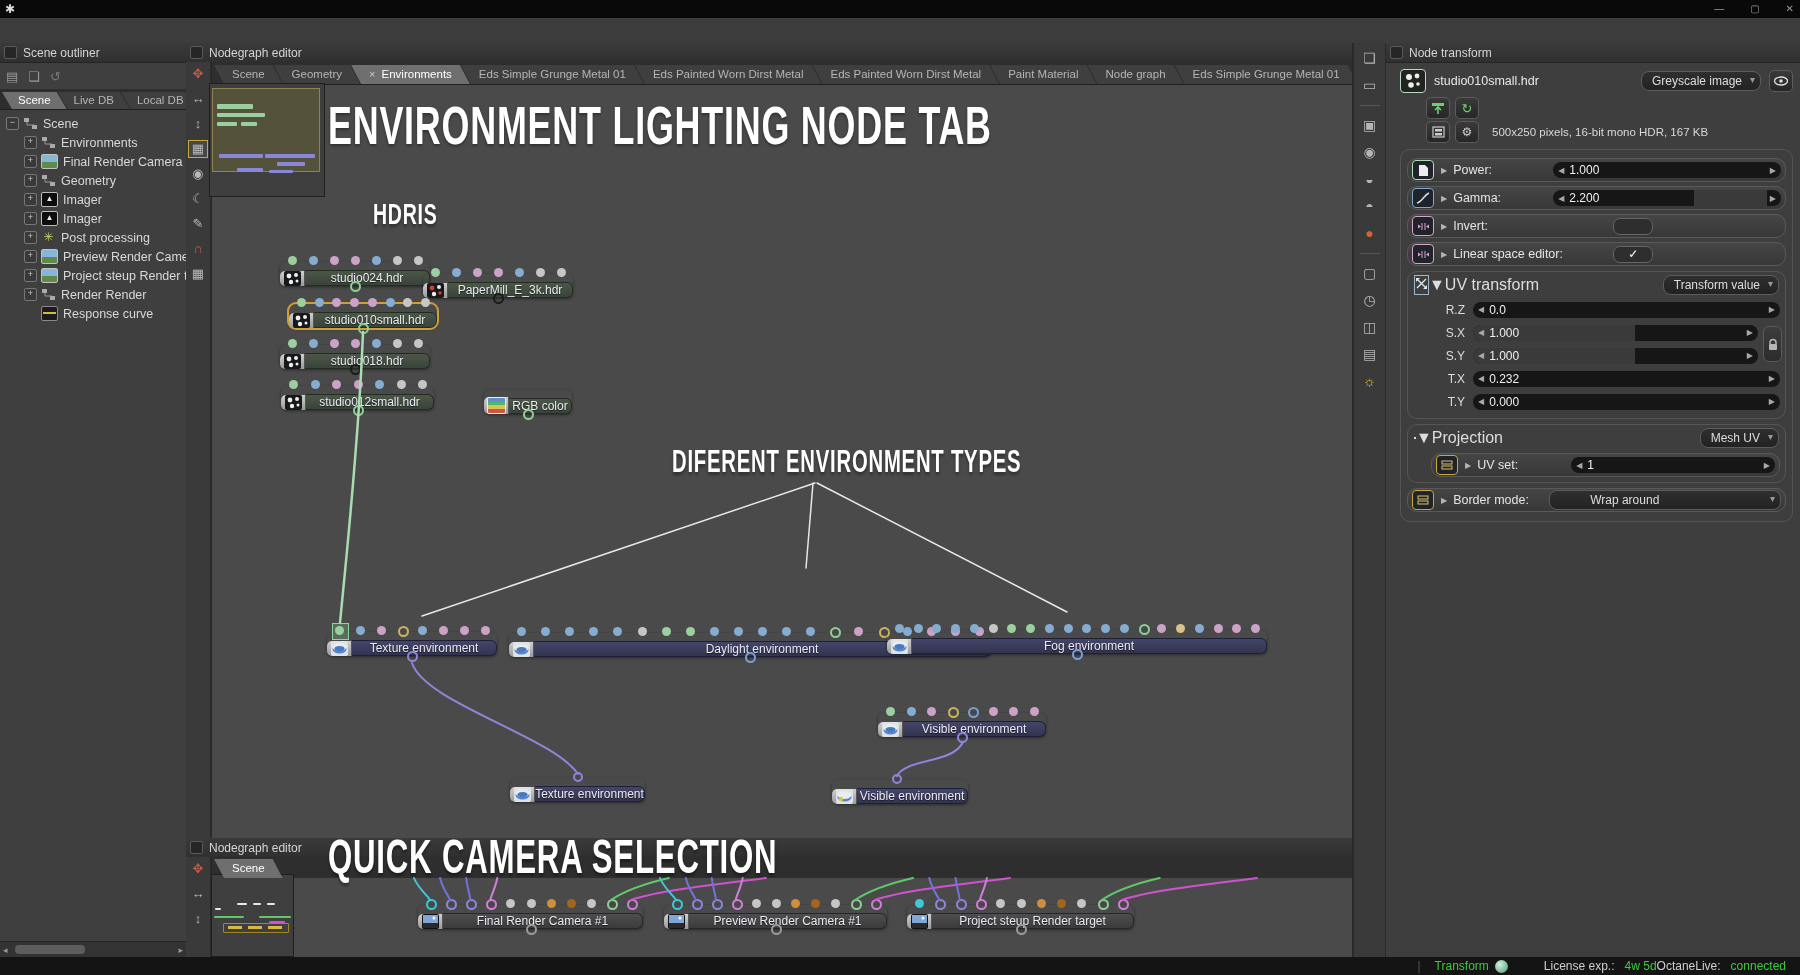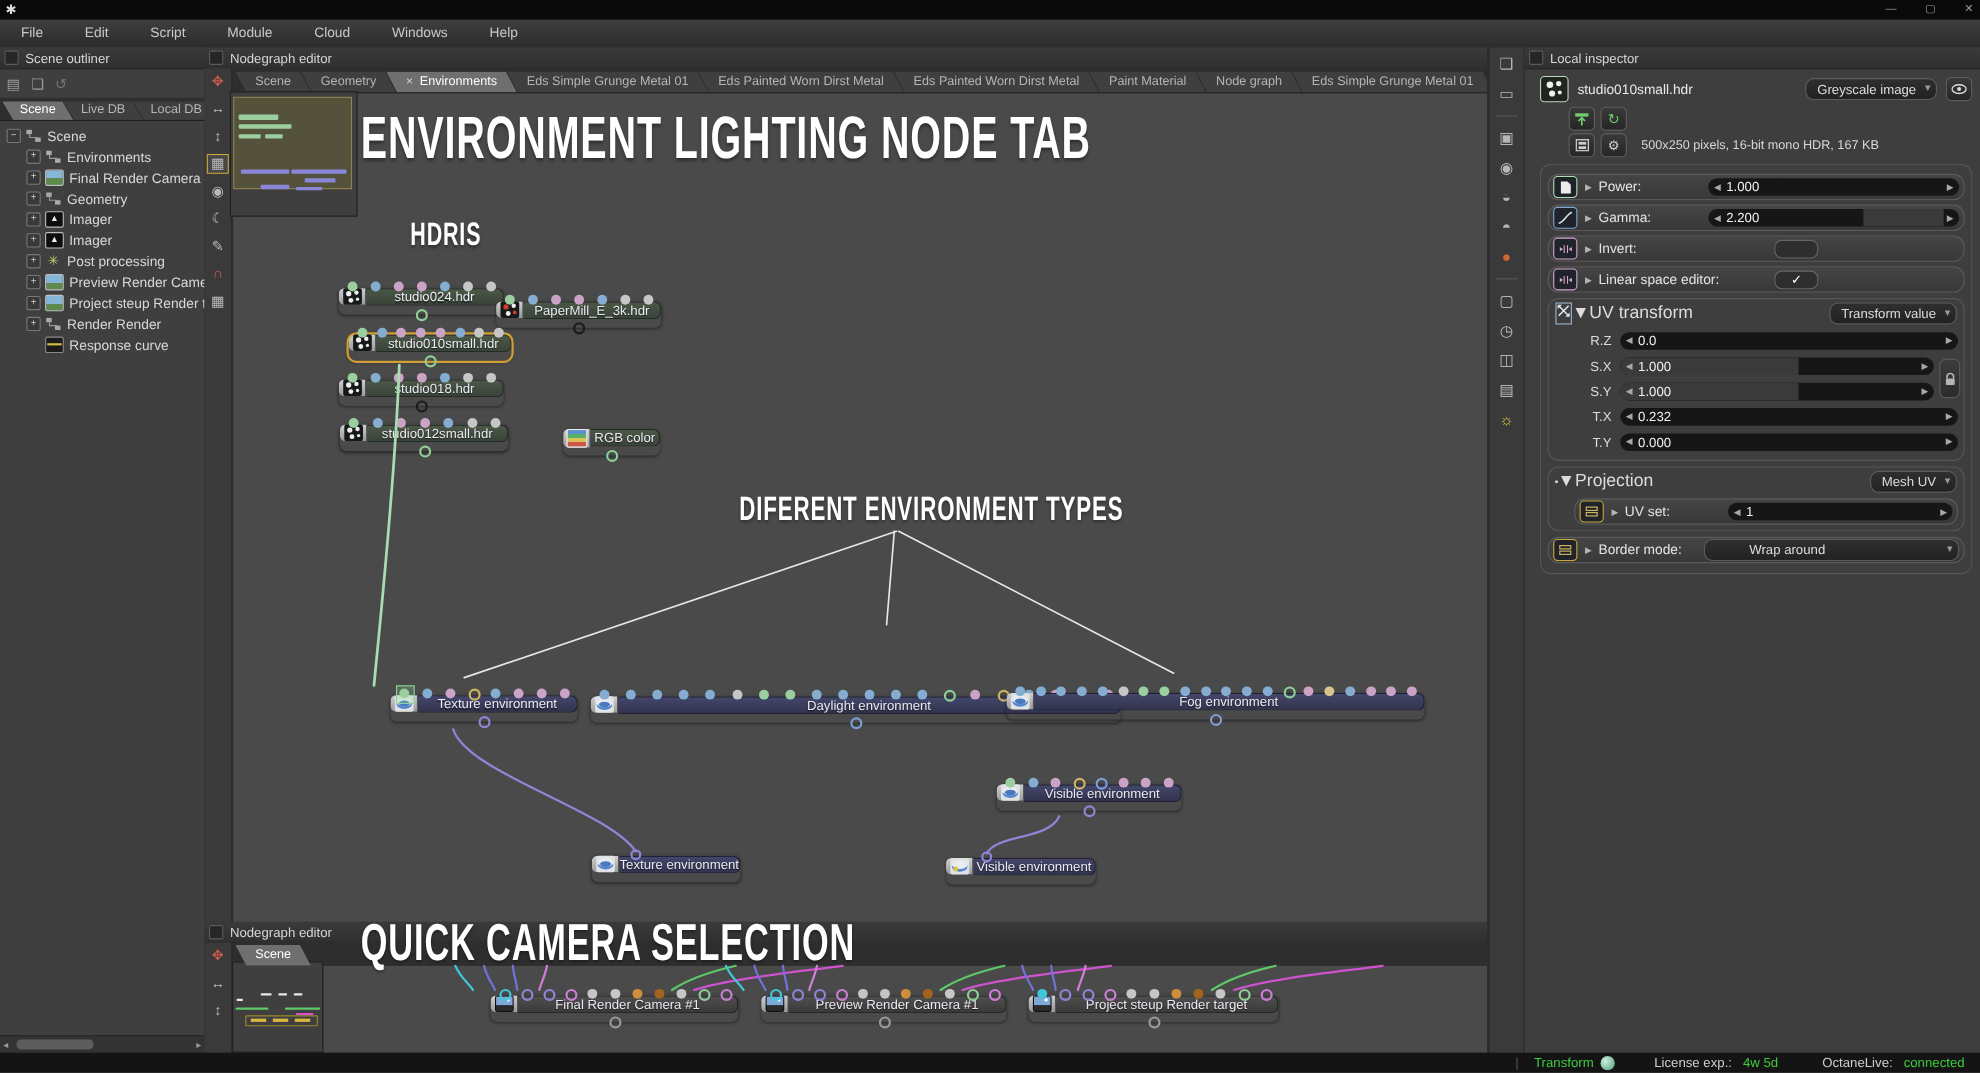--- a/index.html
+++ b/index.html
@@ -44,22 +44,22 @@
   .ngheader{background:linear-gradient(#3a3a3a,#303030);border-bottom:1px solid #242424;}
   .vtool{background:#3a3a3a;border-right:2px solid #2a2a2a;display:flex;flex-direction:column;align-items:center;padding-top:4px;gap:9px;}
   .vtool span{width:18px;height:16px;font-size:13px;line-height:16px;text-align:center;color:#b9b9b9;cursor:pointer;}
   .vtool .sel{outline:1px solid #c9a93d;background:#474747;}
   .vtool .red{color:#c75b4a;}
   .canvas{background:#4a4a4a;}
   .minimap{position:absolute;background:#3f3f3f;border:1px solid #1f1f1f;}
   .mm-inner{position:absolute;border:1px solid #8d8353;background:#55523c;}
   .mmbar{position:absolute;border-radius:1px;}
   
-  .gnode{position:absolute;height:24px;border-radius:6px;display:flex;align-items:flex-start;
-         box-shadow:0 1px 3px rgba(0,0,0,.45);cursor:pointer;z-index:10;margin-left:28px;}
+  .gnode{position:absolute;height:24px;border-radius:6px;display:flex;align-items:flex-end;
+         box-shadow:0 1px 3px rgba(0,0,0,.45);cursor:pointer;z-index:10;}
   .gnode .nbody{flex:1;display:flex;align-items:center;justify-content:center;border-radius:0 6px 6px 0;
                 font-size:12px;color:#eceaf2;text-shadow:0 1px 1px rgba(0,0,0,.6);overflow:hidden;white-space:nowrap;}
   .gnode .nicon{width:24px;border-radius:5px 0 0 5px;background:linear-gradient(#cfcfcf,#9a9a9a);
                 border-right:1px solid #555;display:flex;align-items:center;justify-content:center;}
   .gnode.grey .nbody,.gnode.rgbimg .nbody{background:linear-gradient(#4b5746,#39443a);border:1px solid #242b22;border-left:none;}
   .gnode.env .nbody,.gnode.env2 .nbody{background:linear-gradient(#43466b,#32344e);border:1px solid #1e2036;border-left:none;}
   .gnode.cam .nbody{background:linear-gradient(#4e4e4e,#3b3b3b);border:1px solid #262626;border-left:none;}
   .gnode.rgbcol .nbody{background:linear-gradient(#4b5746,#39443a);border:1px solid #242b22;border-left:none;}
   .gnode.selected{outline:2px solid #cf9f35;border-radius:7px;}
   .pin{position:absolute;top:-6px;width:9px;height:9px;border-radius:50%;z-index:11;}
@@ -124,29 +124,20 @@
 
   <div class="abs titlebar">
     <span class="winlogo">✱</span>
     <div class="wincontrols">
       <span>—</span>
       <span>▢</span>
       <span>✕</span>
     </div>
   </div>
 
-  <div class="abs menubar" id="menubar">
-      <span class="menuitem">File</span>
-      <span class="menuitem">Edit</span>
-      <span class="menuitem">Script</span>
-      <span class="menuitem">Module</span>
-      <span class="menuitem">Cloud</span>
-      <span class="menuitem">Windows</span>
-      <span class="menuitem">Help</span>
-    </div>
 
   <div class="abs leftpanel">
     <div class="phead">
       <span class="pbox"></span>
       <span>Scene outliner</span>
     </div>
     <div class="ltools" id="ltools">
         <span>▤</span>
         <span>❏</span>
         <span style="color: rgb(119, 119, 119);">↺</span>
@@ -682,21 +673,21 @@
       <span>▢</span>
       <span>◷</span>
       <span>◫</span>
       <span>▤</span>
       <span style="color: rgb(226, 194, 60);">☼</span>
     </div>
 
   <div class="abs rightpanel">
     <div class="phead">
       <span class="pbox"></span>
-      <span>Local inspector</span>
+      <span>Node transform</span>
     </div>
     <div class="insp-name">
       <div class="insp-nicon">
         <svg width="24" height="22">
             <circle cx="8" cy="7" r="3" fill="#eee"></circle>
             <circle cx="16" cy="6" r="2.4" fill="#eee"></circle>
             <circle cx="10" cy="15" r="2.8" fill="#eee"></circle>
             <circle cx="17" cy="14" r="1.8" fill="#eee"></circle>
           </svg>
       </div>
@@ -878,17 +869,17 @@
         </div>
       </div>
   </div>
 
   <div class="abs statusbar">
     <span style="color:#555;margin-right:14px;">|</span>
     <span class="green">Transform</span>
     <span class="globe"></span>
     <span class="white" style="margin-left:28px;">License exp.:</span>
     <span class="green" style="margin-left:10px;">4w 5d</span>
-    <span class="white" style="margin-left:40px;">OctaneLive:</span>
+    <span class="white" style="">OctaneLive:</span>
     <span class="green" style="margin-left:10px;margin-right:14px;">connected</span>
   </div>
 
 </div>
 
 </body></html>

